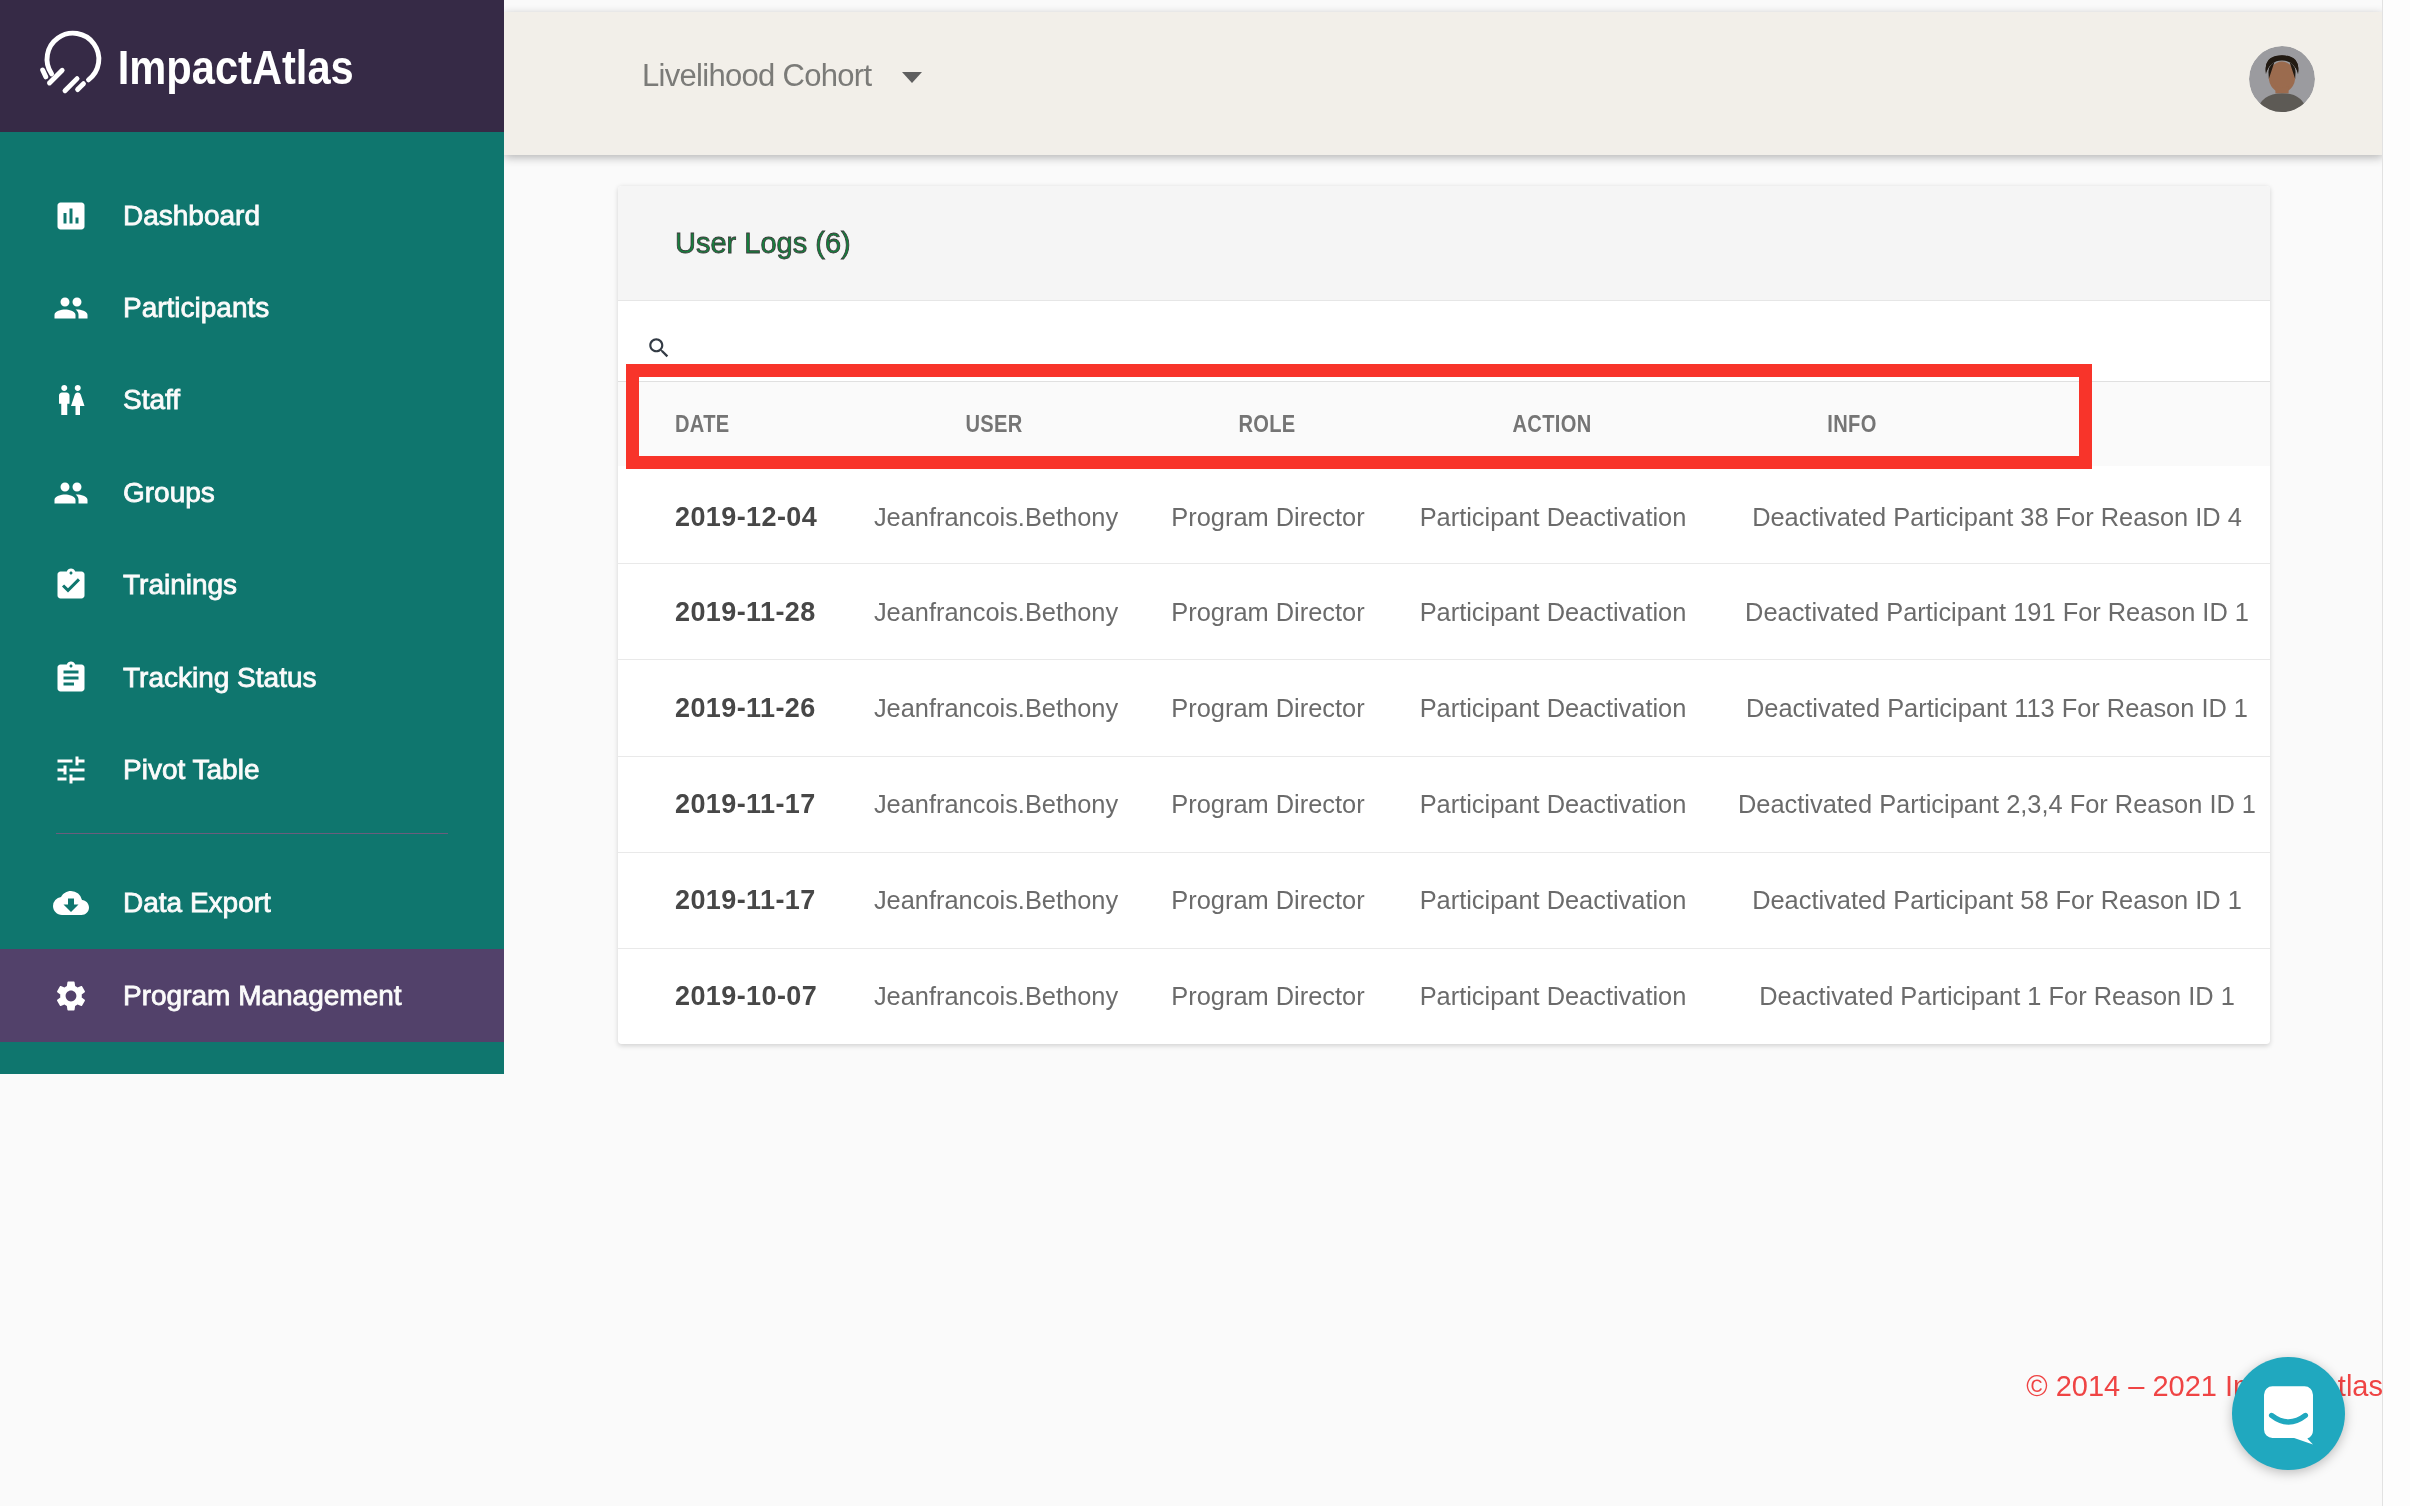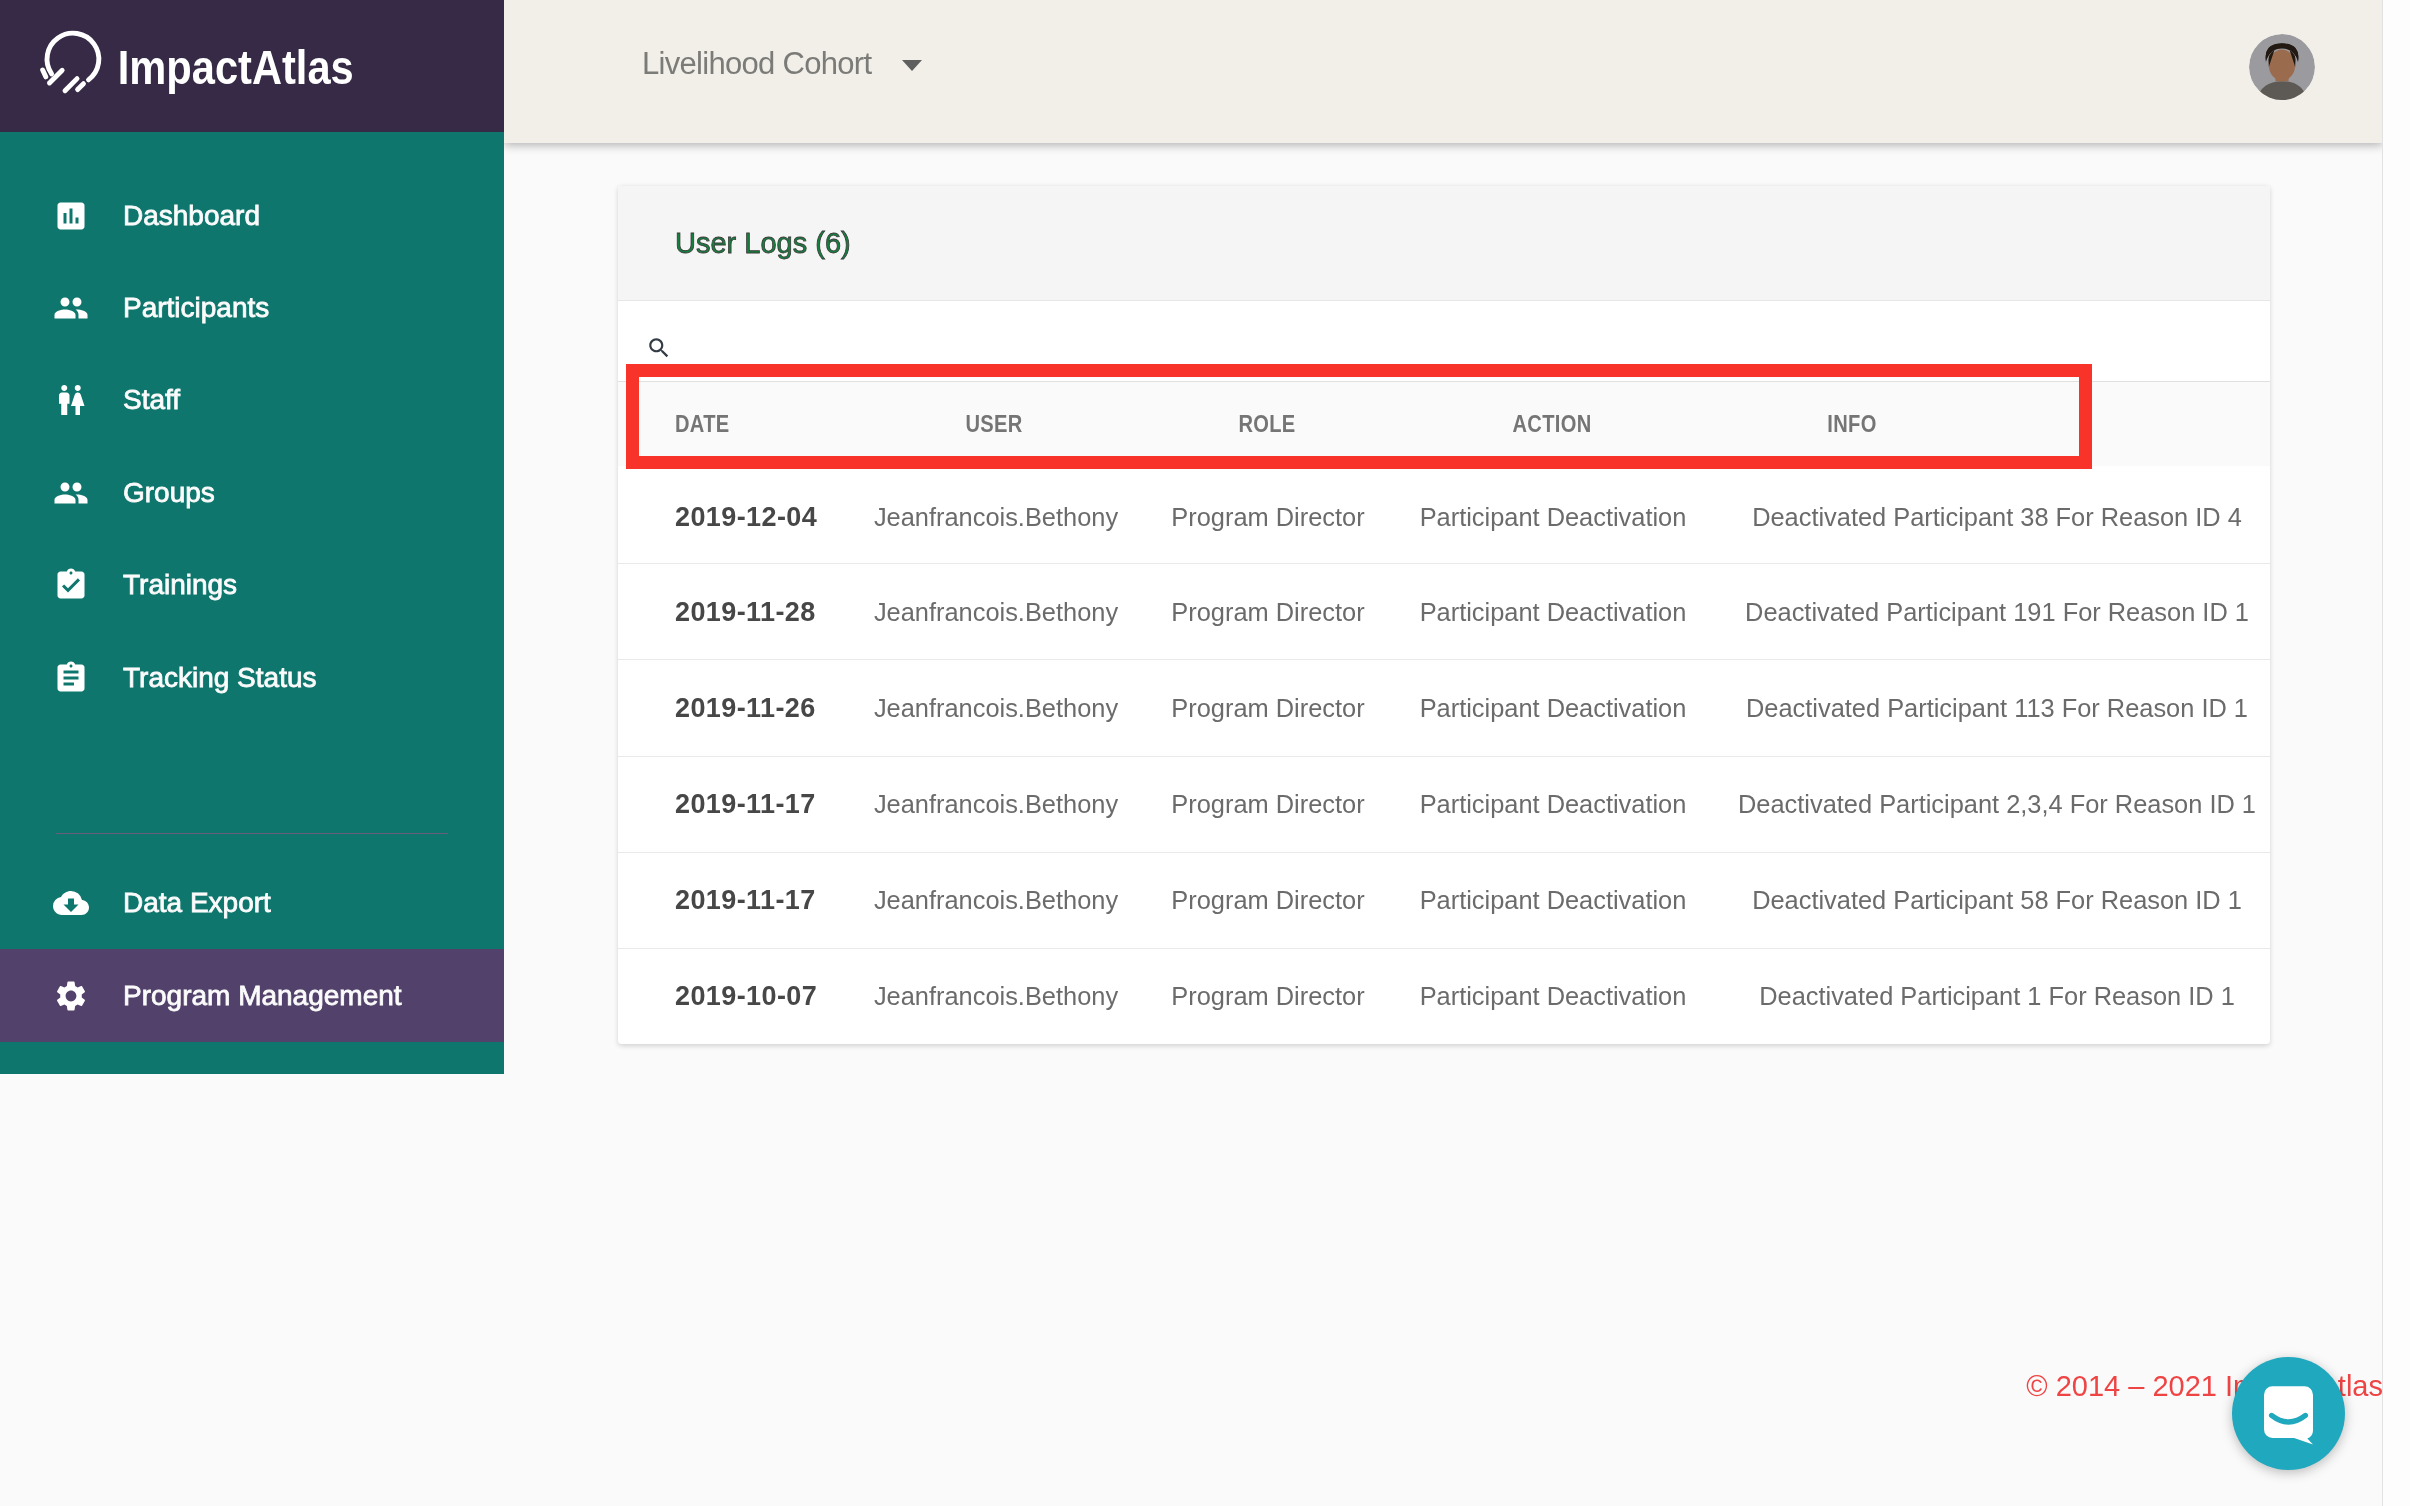--- a/index.html
+++ b/index.html
@@ -11,21 +11,21 @@
   #sidebar { left:0; top:0; width:504px; height:1074px; background:#0f766e; z-index:5; }
   #sidehead { left:0; top:0; width:504px; height:132px; background:#362a46; z-index:6; }
   .navitem { position:absolute; left:0; width:504px; height:93px; }
   .navitem .ic { position:absolute; left:53px; top:50%; transform:translateY(-50%); width:36px; height:36px; }
   .navitem .lbl { position:absolute; left:123px; top:50%; transform:translateY(-50%);
                   color:#fbfbfb; font-size:28px; font-weight:400; -webkit-text-stroke:0.8px #fbfbfb; white-space:nowrap;}
   .navitem.active { background:#52416a; }
   #navdivider { left:56px; top:833px; width:392px; height:0.9px; background:#6b5d7d; }
 
   
-  #topbar { left:504px; top:0; width:1879px; height:143px; background:#f2efe9;
+  #topbar { left:504px; top:12px; width:1879px; height:143px; background:#f2efe9;
             box-shadow:0 2.8px 9.4px rgba(0,0,0,0.30); z-index:4; }
   #cohort { position:absolute; left:138px; top:46px; font-size:31px; color:#7b7b78; letter-spacing:-0.7px; }
   #caret { position:absolute; left:398px; top:60px; width:0; height:0;
            border-left:10.4px solid transparent; border-right:10.4px solid transparent;
            border-top:11.3px solid #5f5f5f; }
   #avatar { position:absolute; left:1745px; top:34px; width:66px; height:66px; border-radius:50%; overflow:hidden; }
 
   
   #rstrip { left:2382px; top:0; width:28px; height:1507px; background:#fdfdfd;
             border-left:0.9px solid #e2e2e2; z-index:7; }
@@ -90,20 +90,26 @@
         <path d="M19 3h-4.18C14.4 1.84 13.3 1 12 1c-1.3 0-2.4.84-2.82 2H5c-1.1 0-2 .9-2 2v14c0 1.1.9 2 2 2h14c1.1 0 2-.9 2-2V5c0-1.1-.9-2-2-2zm-7 0c.55 0 1 .45 1 1s-.45 1-1 1-1-.45-1-1 .45-1 1-1zm-2 14l-4-4 1.41-1.41L10 14.17l6.59-6.59L18 9l-8 8z"></path>
       </svg>
     <span class="lbl">Trainings</span>
   </div>
   <div class="navitem" style="top:631px;">
     <svg class="ic" viewBox="0 0 24 24" fill="#ffffff">
         <path d="M19 3h-4.18C14.4 1.84 13.3 1 12 1c-1.3 0-2.4.84-2.82 2H5c-1.1 0-2 .9-2 2v14c0 1.1.9 2 2 2h14c1.1 0 2-.9 2-2V5c0-1.1-.9-2-2-2zm-7 0c.55 0 1 .45 1 1s-.45 1-1 1-1-.45-1-1 .45-1 1-1zm2 14H7v-2h7v2zm3-4H7v-2h10v2zm0-4H7V7h10v2z"></path>
       </svg>
     <span class="lbl">Tracking Status</span>
   </div>
+  <div class="navitem" style="top:723px;">
+    <svg class="ic" viewBox="0 0 24 24" fill="#ffffff">
+        <path d="M3 17v2h6v-2H3zM3 5v2h10V5H3zm10 16v-2h8v-2h-8v-2h-2v6h2zM7 9v2H3v2h4v2h2V9H7zm14 4v-2H11v2h10zm-6-4h2V7h4V5h-4V3h-2v6z"></path>
+      </svg>
+    <span class="lbl">Pivot Table</span>
+  </div>
   <div id="navdivider" class="abs"></div>
   <div class="navitem" style="top:856px;">
     <svg class="ic" viewBox="0 0 24 24" fill="#ffffff">
         <path d="M19.35 10.04A7.49 7.49 0 0 0 12 4C9.11 4 6.6 5.64 5.35 8.04A5.994 5.994 0 0 0 0 14c0 3.31 2.69 6 6 6h13c2.76 0 5-2.24 5-5 0-2.64-2.05-4.78-4.65-4.96zM17 13l-5 5-5-5h3V9h4v4h3z"></path>
       </svg>
     <span class="lbl">Data Export</span>
   </div>
   <div class="navitem active" style="top:949px;">
     <svg class="ic" viewBox="0 0 24 24" fill="#ffffff">
         <path d="M19.14 12.94c.04-.3.06-.61.06-.94 0-.32-.02-.64-.07-.94l2.03-1.58c.18-.14.23-.41.12-.61l-1.92-3.32c-.12-.22-.37-.29-.59-.22l-2.39.96c-.5-.38-1.03-.7-1.62-.94l-.36-2.54c-.04-.24-.24-.41-.48-.41h-3.84c-.24 0-.43.17-.47.41l-.36 2.54c-.59.24-1.13.57-1.62.94l-2.39-.96c-.22-.08-.47 0-.59.22L2.74 8.87c-.12.21-.08.47.12.61l2.03 1.58c-.05.3-.09.63-.09.94s.02.64.07.94l-2.03 1.58c-.18.14-.23.41-.12.61l1.92 3.32c.12.22.37.29.59.22l2.39-.96c.5.38 1.03.7 1.62.94l.36 2.54c.05.24.24.41.48.41h3.84c.24 0 .44-.17.47-.41l.36-2.54c.59-.24 1.13-.56 1.62-.94l2.39.96c.22.08.47 0 .59-.22l1.92-3.32c.12-.22.07-.47-.12-.61l-2.01-1.58zM12 15.6c-1.98 0-3.6-1.62-3.6-3.6s1.62-3.6 3.6-3.6 3.6 1.62 3.6 3.6-1.62 3.6-3.6 3.6z"></path>

